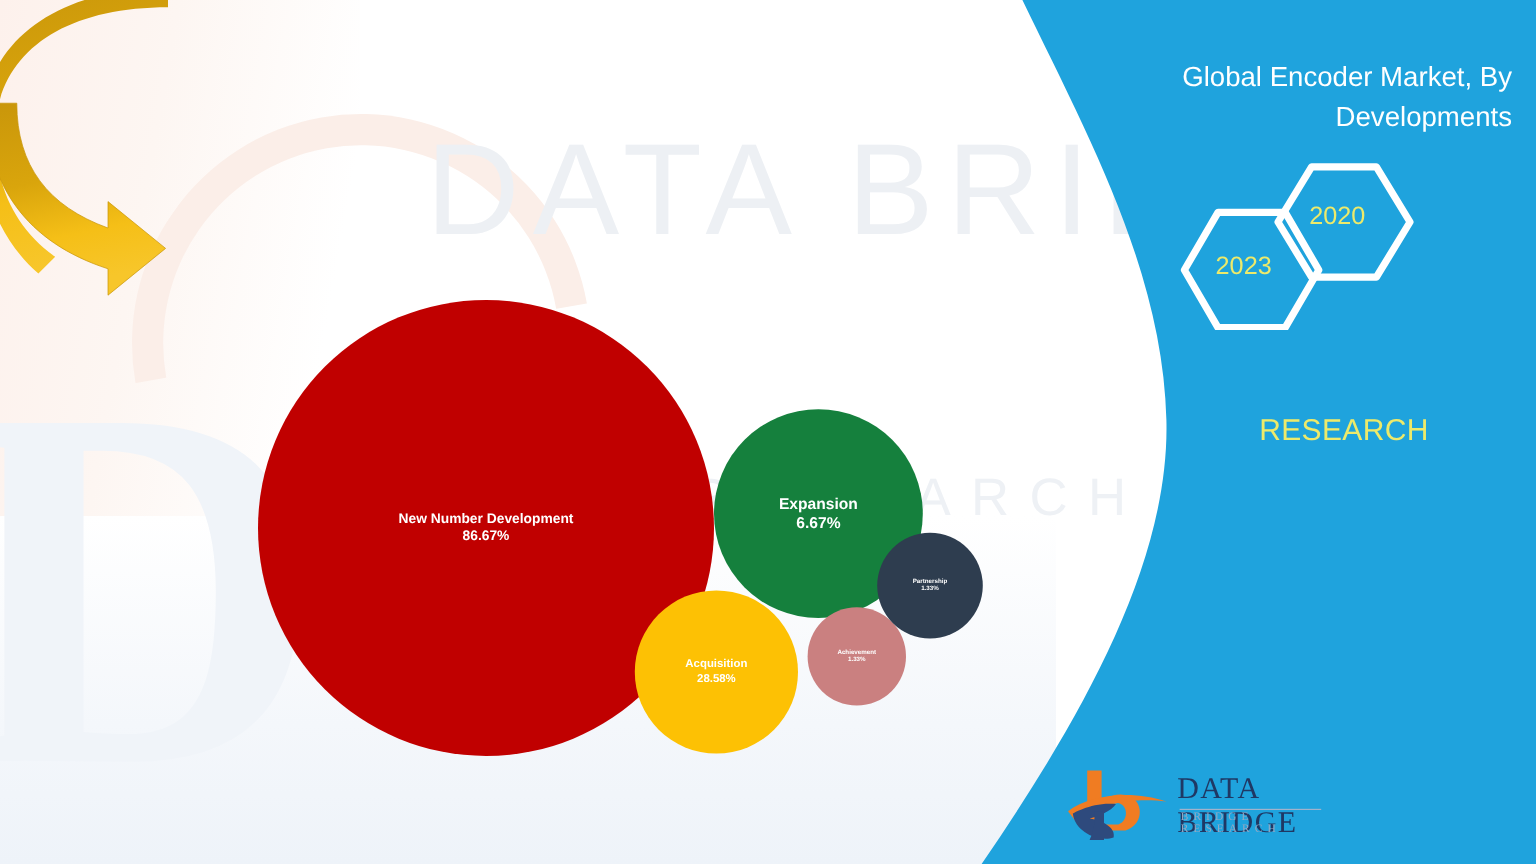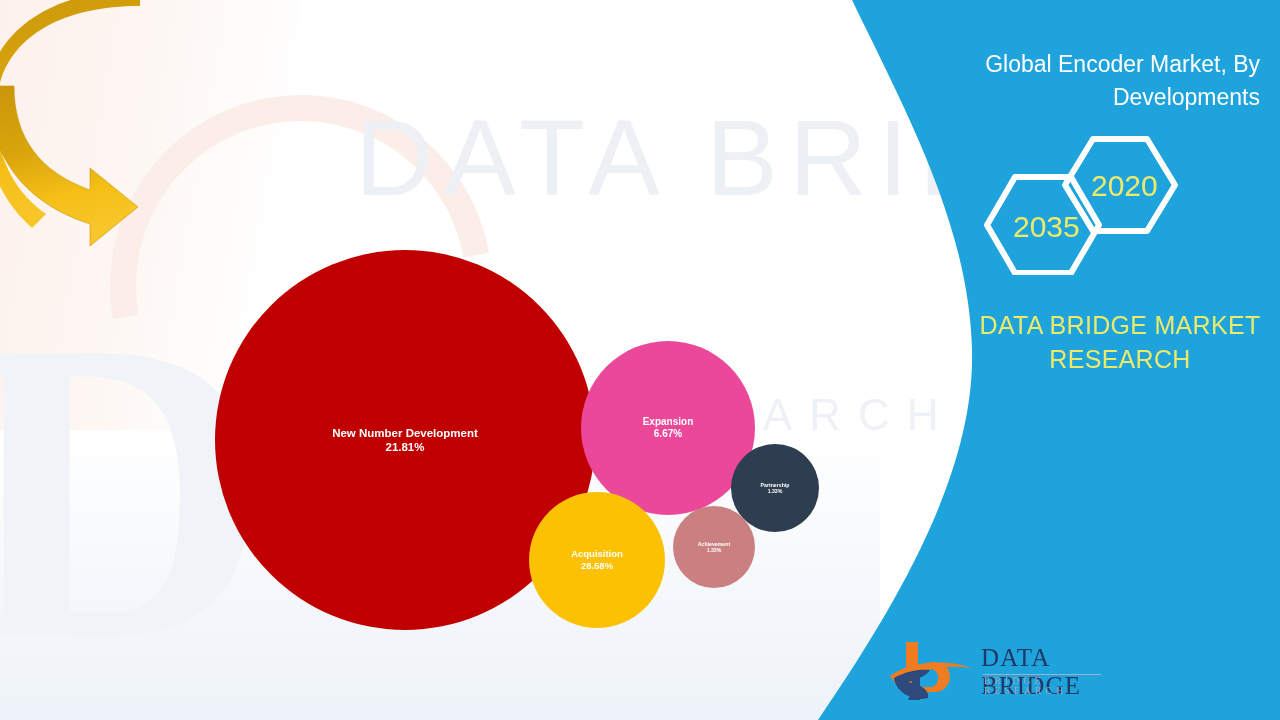--- a/index.html
+++ b/index.html
@@ -78,21 +78,21 @@
   .bubble .lbl{display:block;}
   .bubble .val{display:block;text-align:center;}
 
   
   .panel-title{
     position:absolute;z-index:7;left:900px;top:48px;width:360px;
     text-align:right;color:#ffffff;font-size:23px;line-height:33px;font-weight:400;
   }
   .hex-wrap{position:absolute;z-index:7;left:975px;top:135px;}
   .hex-text{
-    position:absolute;color:#edea6a;font-size:30px;font-weight:400;
+    position:absolute;color:#edea6a;font-size:21px;font-weight:400;
     font-family:"Liberation Sans", sans-serif;
   }
   .brand{
     position:absolute;z-index:7;left:955px;top:308px;width:330px;
     text-align:center;color:#edea6a;font-size:25px;line-height:34px;
     font-weight:400;letter-spacing:.3px;
   }
 
   
   .logo{position:absolute;z-index:8;left:886px;top:638px;width:215px;height:72px;}
@@ -117,24 +117,24 @@
   <div class="bg-tint2"></div>
   <div class="wm-arc"></div>
   <div class="wm-letter">D</div>
   <div class="wm wm-main">DATA BRIDGE</div>
   <div class="wm wm-sub">RESEARCH</div>
 
   <div id="bubbles">
       <div class="bubble" style="left: 215px; top: 250px; width: 380px; height: 380px; background: rgb(192, 0, 0); font-size: 11.5px; z-index: 4;">
         <div>
           <span class="lbl">New Number Development</span>
-          <span class="val">21.81%</span>
-        </div>
-      </div>
-      <div class="bubble" style="left: 581px; top: 341px; width: 174px; height: 174px; background: #ec4899; font-size: 10px; z-index: 5;">
+          <span class="val">86.67%</span>
+        </div>
+      </div>
+      <div class="bubble" style="left: 595px; top: 341px; width: 174px; height: 174px; background: #15803d; font-size: 13px; z-index: 5;">
         <div>
           <span class="lbl">Expansion</span>
           <span class="val">6.67%</span>
         </div>
       </div>
       <div class="bubble" style="left: 529px; top: 492px; width: 136px; height: 136px; background: rgb(253, 193, 4); font-size: 9.5px; z-index: 6;">
         <div>
           <span class="lbl">Acquisition</span>
           <span class="val">28.58%</span>
         </div>
@@ -187,25 +187,25 @@
 
 
   <div class="panel-title">Global Encoder Market, By Developments</div>
 
   <div class="hex-wrap">
     <svg width="210" height="140" viewBox="0 0 210 140">
       <polygon points="118,4 172,4 200,50 172,96 118,96 90,50" fill="none" stroke="#ffffff" stroke-width="6" stroke-linejoin="round"></polygon>
       <polygon points="40,42 96,42 124,90 96,138 40,138 12,90" fill="none" stroke="#ffffff" stroke-width="6" stroke-linejoin="round"></polygon>
     </svg>
     <span class="hex-text" style="left:116px;top:34px;">2020</span>
-    <span class="hex-text" style="left:38px;top:75px;">2035</span>
+    <span class="hex-text" style="left:38px;top:75px;">2023</span>
   </div>
 
   <div class="brand">
-    <span>DATA BRIDGE MARKET</span><br>
+    <br>
     <span>RESEARCH</span>
   </div>
 
   <div class="logo">
     <svg width="92" height="66" viewBox="0 0 92 66">
       <path d="M20 4 L32 4 L32 30 C32 30 44 20 56 26 C68 32 66 50 52 54 L20 54 Z" fill="#f07c22"></path>
       <path d="M32 34 C32 34 40 28 48 32 C54 35 54 46 46 49 L32 49 Z" fill="#1fa3dd"></path>
       <path d="M4 38 C22 24 58 20 86 30 C60 26 28 32 10 46 Z" fill="#f07c22"></path>
       <path d="M8 40 C8 40 24 30 44 32 C40 38 30 42 22 44 C34 46 44 52 42 60 C30 64 10 56 8 40 Z" fill="#2e4a7d"></path>
       <path d="M26 38 L34 38 L34 62 L22 62 C22 62 26 54 26 46 Z" fill="#2e4a7d"></path>

